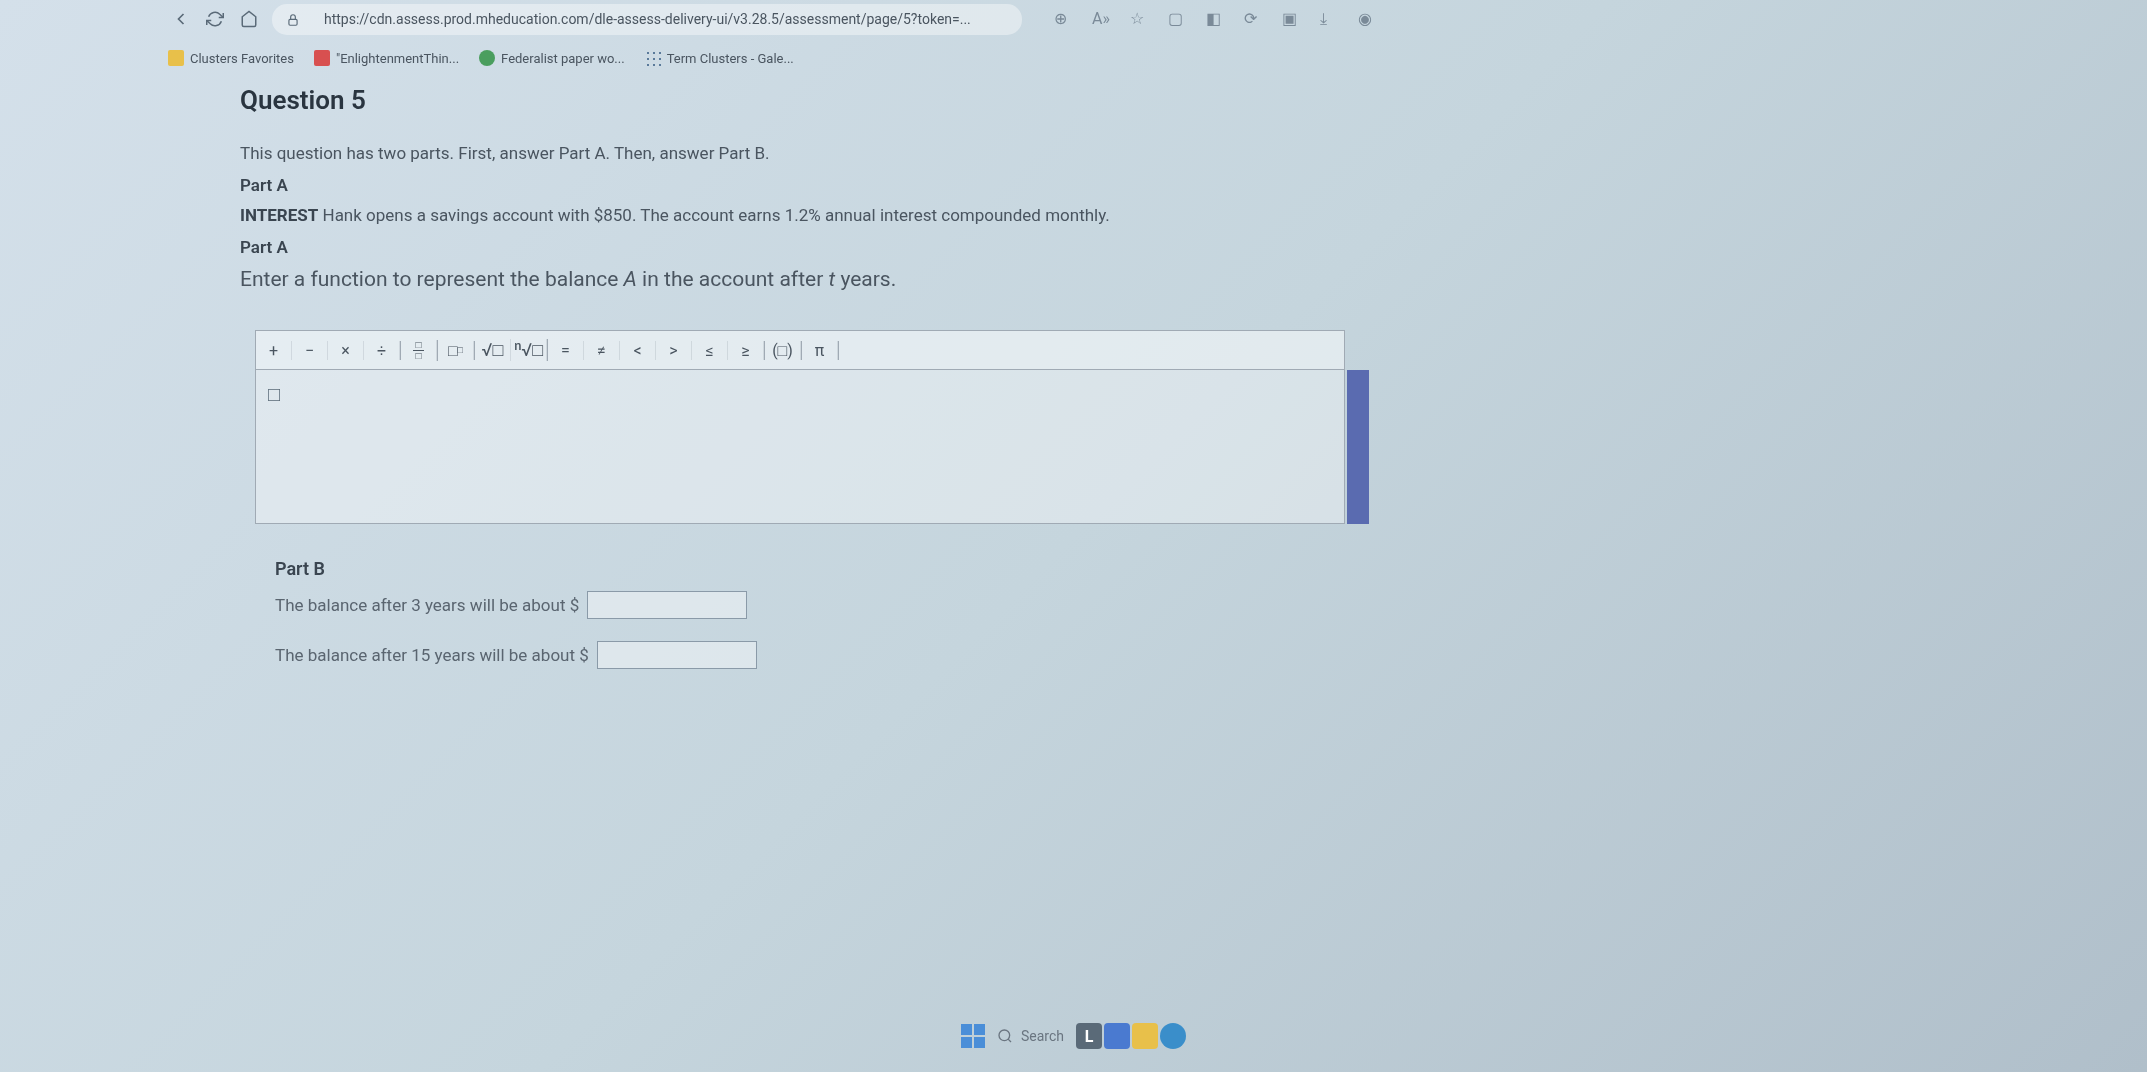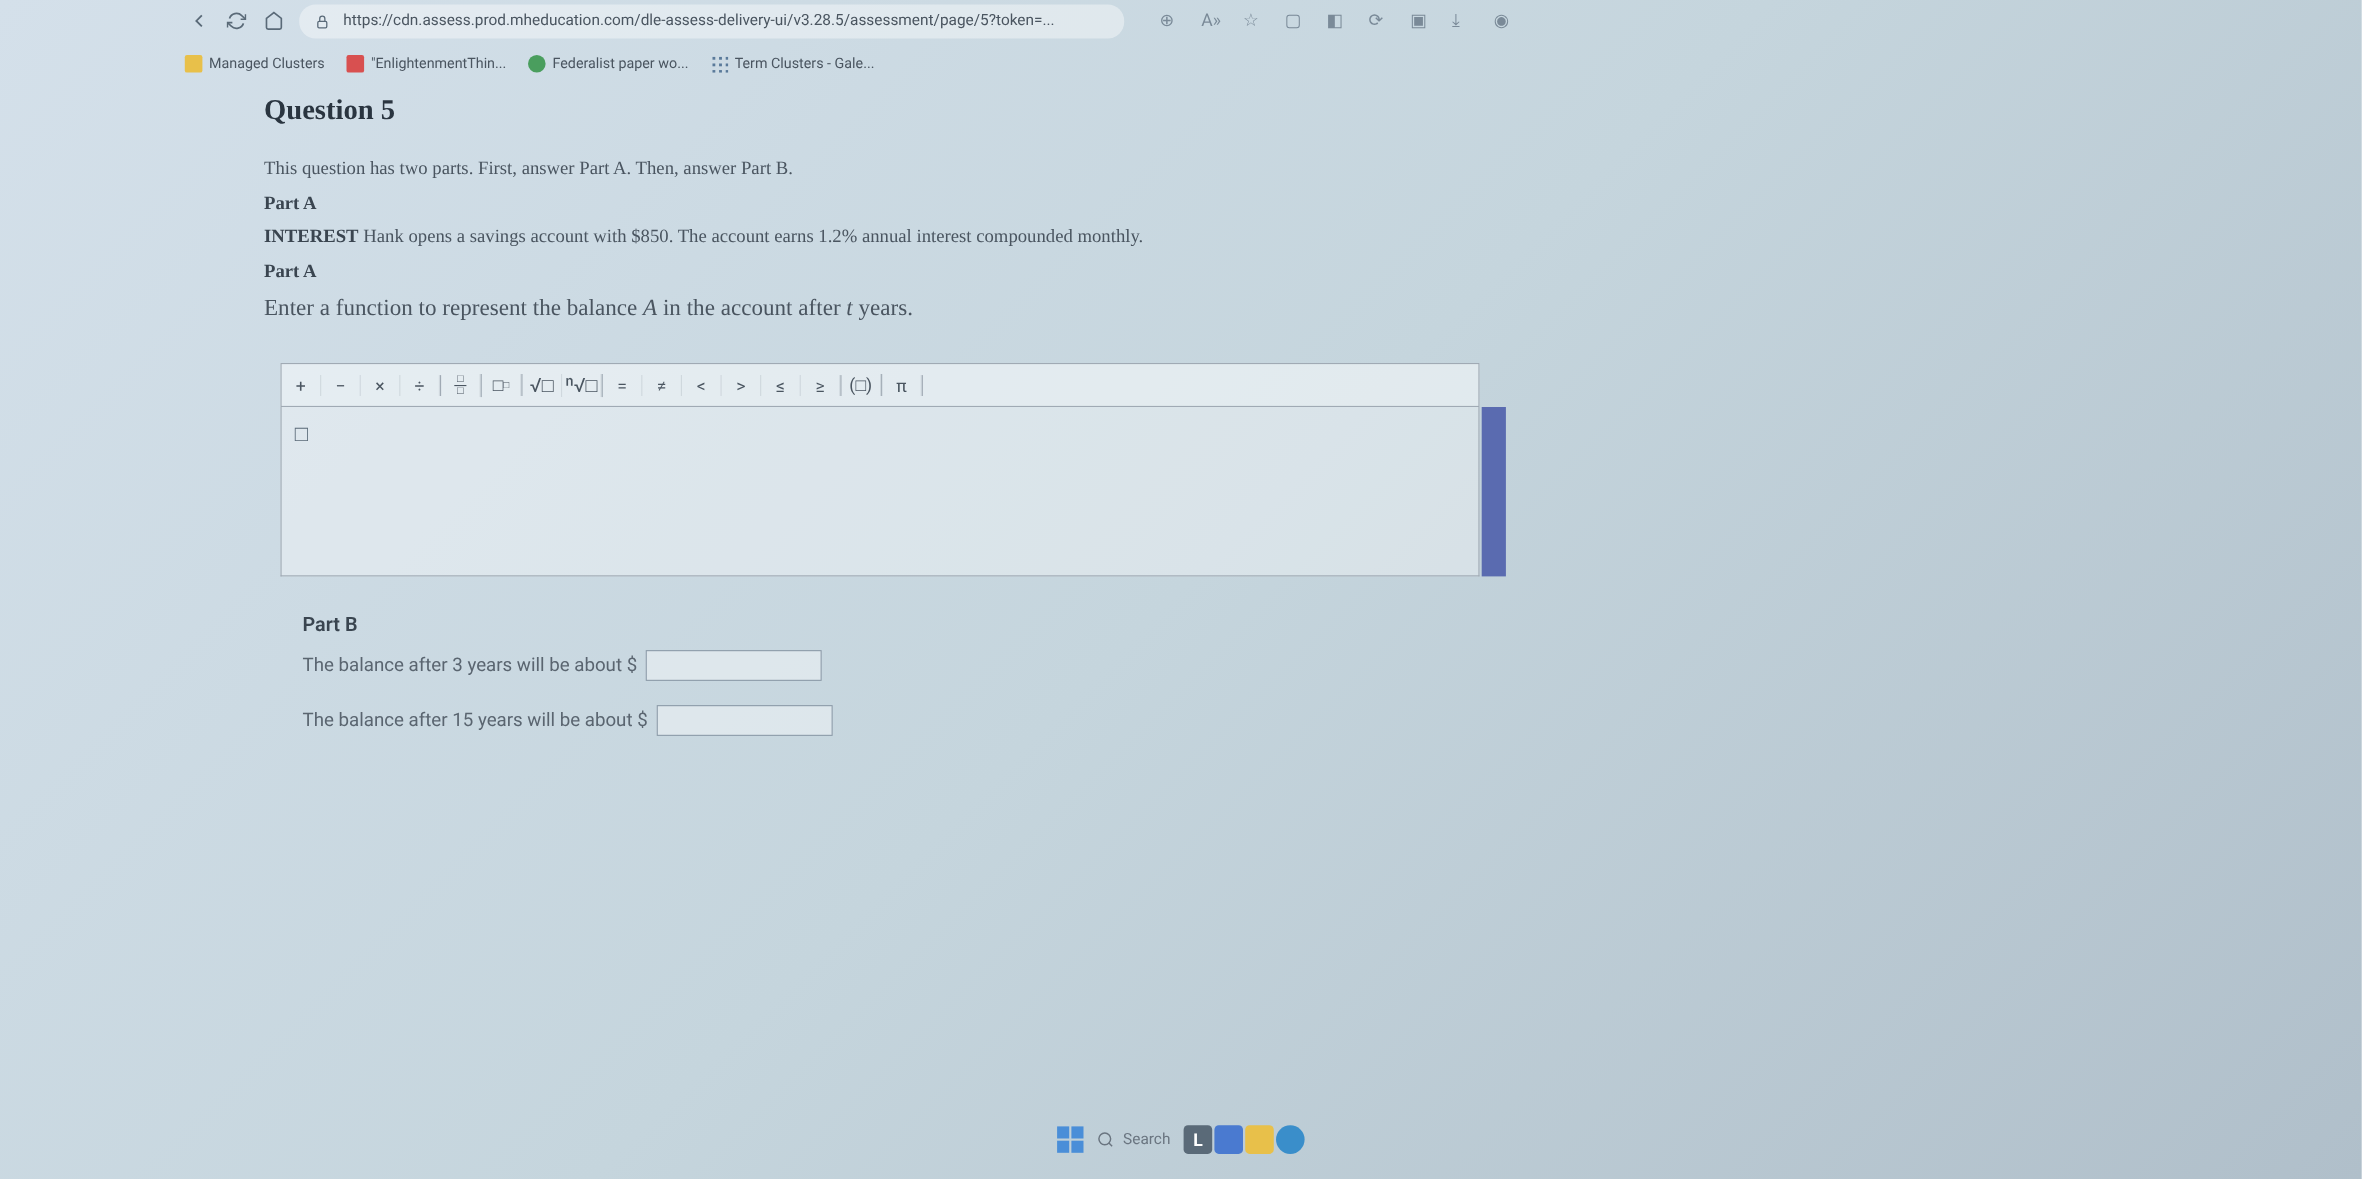--- a/index.html
+++ b/index.html
@@ -34,21 +34,21 @@
   cursor: pointer;
 }
 .address-bar {
   flex: 0 0 750px;
   height: 31px;
   background: rgba(255,255,255,0.4);
   border-radius: 15px;
   display: flex;
   align-items: center;
   padding: 0 14px;
-  gap: 12px;
+  gap: 24px;
 }
 .lock-icon {
   width: 14px;
   height: 14px;
   color: #5a6a78;
 }
 .url-text {
   color: #4a5560;
   font-size: 14px;
   white-space: nowrap;
@@ -96,21 +96,20 @@
   background: radial-gradient(circle, #5a7a9a 30%, transparent 30%);
   background-size: 6px 6px;
 }
 
 
 .content {
   position: absolute;
   top: 85px;
   left: 240px;
   right: 400px;
-  font-family: Liberation Serif, serif;
 }
 .question-title {
   font-size: 26px;
   font-weight: 600;
   color: #2a3540;
   margin-bottom: 28px;
 }
 .intro-text {
   font-size: 17px;
   color: #4a5560;
@@ -300,21 +299,21 @@
     <span class="toolbar-icon">⟳</span>
     <span class="toolbar-icon">▣</span>
     <span class="toolbar-icon">⤓</span>
     <span class="toolbar-icon">◉</span>
   </div>
 </div>
 
 <div class="bookmarks-bar">
   <div class="bookmark">
     <span class="bookmark-icon bm-icon-yellow"></span>
-    <span>Managed Clusters</span>
+    <span>Clusters Favorites</span>
   </div>
   <div class="bookmark">
     <span class="bookmark-icon bm-icon-pdf"></span>
     <span>"EnlightenmentThin...</span>
   </div>
   <div class="bookmark">
     <span class="bookmark-icon bm-icon-green"></span>
     <span>Federalist paper wo...</span>
   </div>
   <div class="bookmark">

